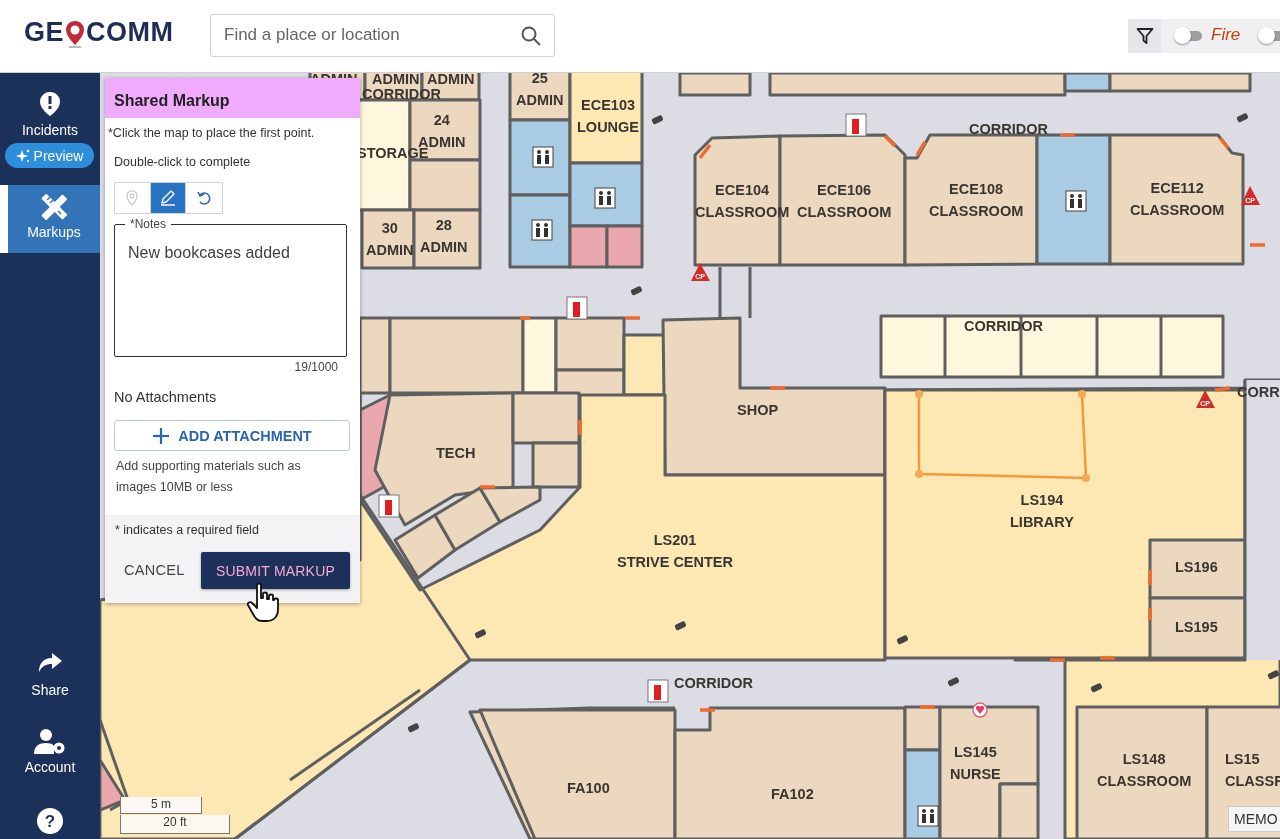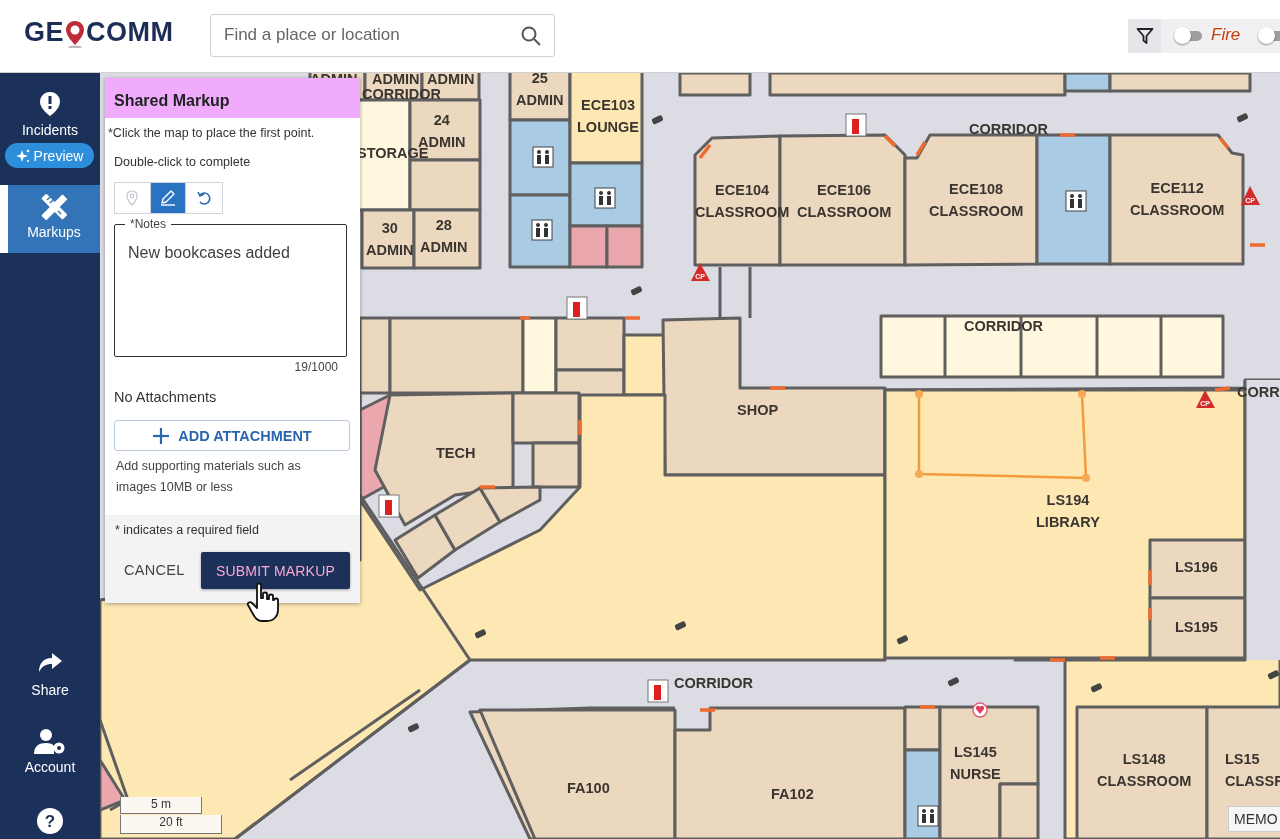--- a/index.html
+++ b/index.html
@@ -354,37 +354,39 @@
   <div class="maplabel" style="left:697px; top:106px; white-space:pre-line;">ECE106
 CLASSROOM</div>
   <div class="maplabel" style="left:829px; top:105px; white-space:pre-line;">ECE108
 CLASSROOM</div>
   <div class="maplabel" style="left:1030px; top:104px; white-space:pre-line;">ECE112
 CLASSROOM</div>
   <div class="maplabel" style="left:864px; top:242px;">CORRIDOR</div>
   <div class="maplabel" style="left:1137px; top:308px;">CORRI</div>
   <div class="maplabel" style="left:637px; top:326px;">SHOP</div>
   <div class="maplabel" style="left:336px; top:369px;">TECH</div>
-  <div class="maplabel" style="left:936px; top:416px; white-space:pre-line;">LS194
+  <div class="maplabel" style="left:517px; top:456px; white-space:pre-line;">LS201
+STRIVE CENTER</div>
+  <div class="maplabel" style="left:910px; top:416px; white-space:pre-line;">LS194
 LIBRARY</div>
   <div class="maplabel" style="left:1075px; top:483px;">LS196</div>
   <div class="maplabel" style="left:1075px; top:543px;">LS195</div>
   <div class="maplabel" style="left:574px; top:599px;">CORRIDOR</div>
   <div class="maplabel" style="left:467px; top:704px;">FA100</div>
   <div class="maplabel" style="left:671px; top:710px;">FA102</div>
   <div class="maplabel" style="left:850px; top:668px; white-space:pre-line;">LS145
 NURSE</div>
   <div class="maplabel" style="left:997px; top:675px; white-space:pre-line;">LS148
 CLASSROOM</div>
   <div class="maplabel" style="left:1125px; top:675px; white-space:pre-line; text-align:left;">LS15
 CLASSR</div>
 </div>
 
 <div class="scalebar" style="left:120px; top:797px; width:82px; height:17px;">5 m</div>
-<div class="scalebar" style="left:120px; top:815px; width:102px; height:19px;">20 ft</div>
+<div class="scalebar" style="left:120px; top:815px; width:110px; height:19px;">20 ft</div>
 <div class="memo-tag">MEMO</div>
 
 <div class="panel">
   <div class="panel-head">
     <span class="panel-title">Shared Markup</span>
   </div>
   <div class="instr1">*Click the map to place the first point.</div>
   <div class="instr2">Double-click to complete</div>
   <div class="toolgroup">
     <div class="tool">

